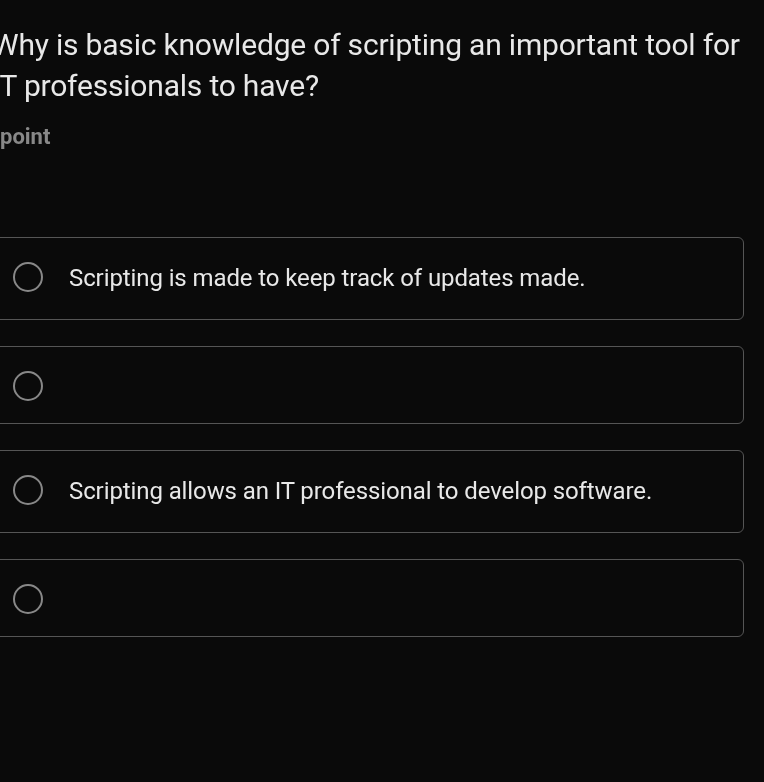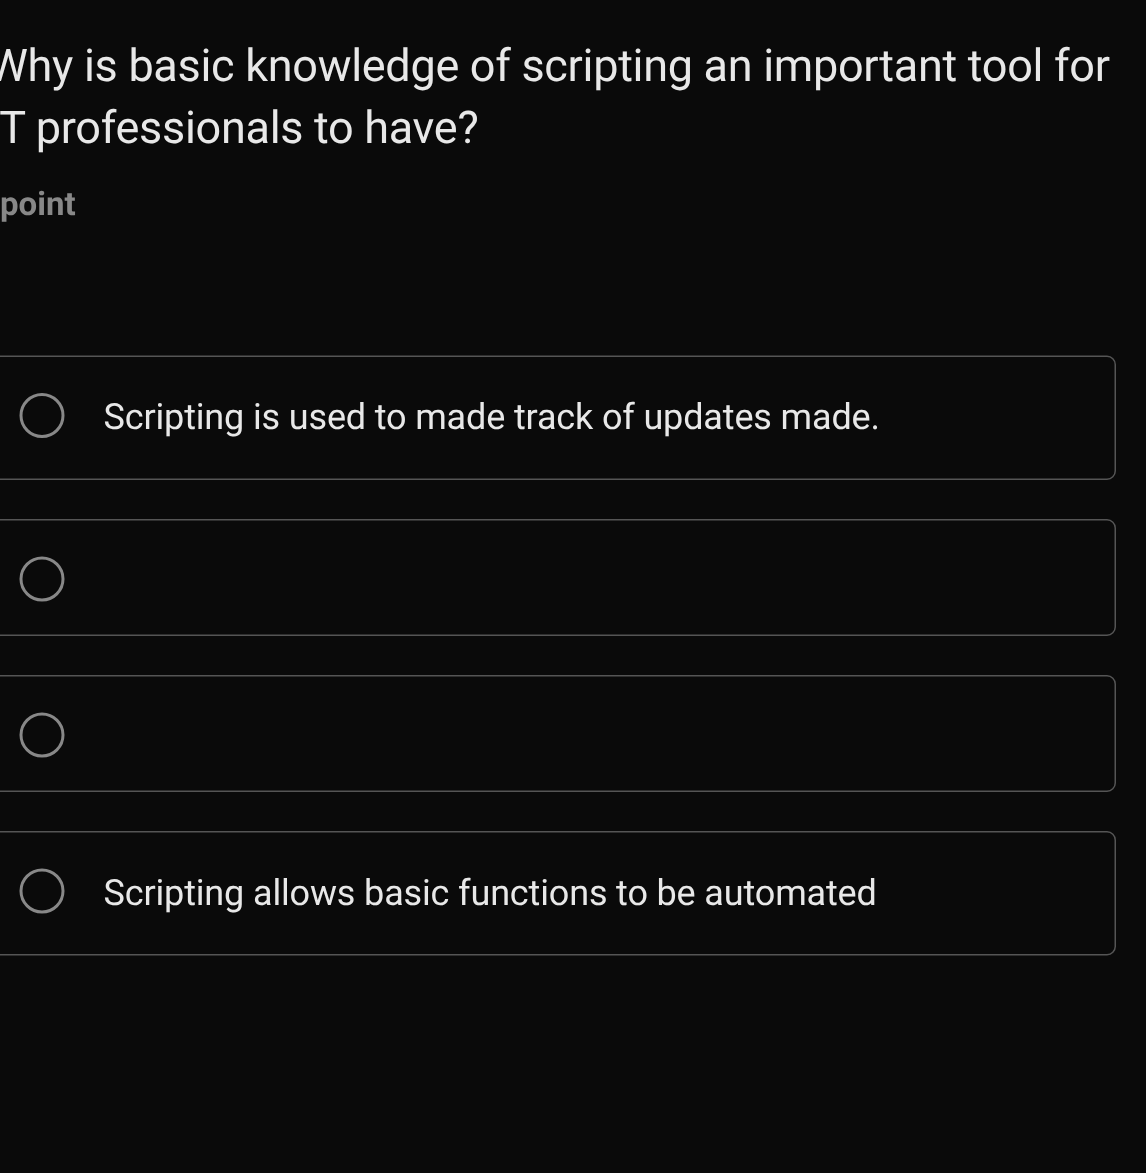--- a/index.html
+++ b/index.html
@@ -71,30 +71,30 @@
 <body>
 
 <div class="question-container">
   <div class="question-text">Why is basic knowledge of scripting an important tool for IT professionals to have?</div>
   <div class="point-label">point</div>
 
   <div class="options-wrapper">
 
     <div class="option">
       <div class="radio-circle"></div>
-      <div class="option-text">Scripting is used to made track of updates made.</div>
+      <div class="option-text">Scripting is made to keep track of updates made.</div>
     </div>
 
     <div class="option">
       <div class="radio-circle"></div>
     </div>
 
     <div class="option">
       <div class="radio-circle"></div>
+      <div class="option-text">Scripting allows an IT professional to develop software.</div>
     </div>
 
     <div class="option">
       <div class="radio-circle"></div>
-      <div class="option-text">Scripting allows basic functions to be automated</div>
     </div>
 
   </div>
 </div>
 
 </body></html>

